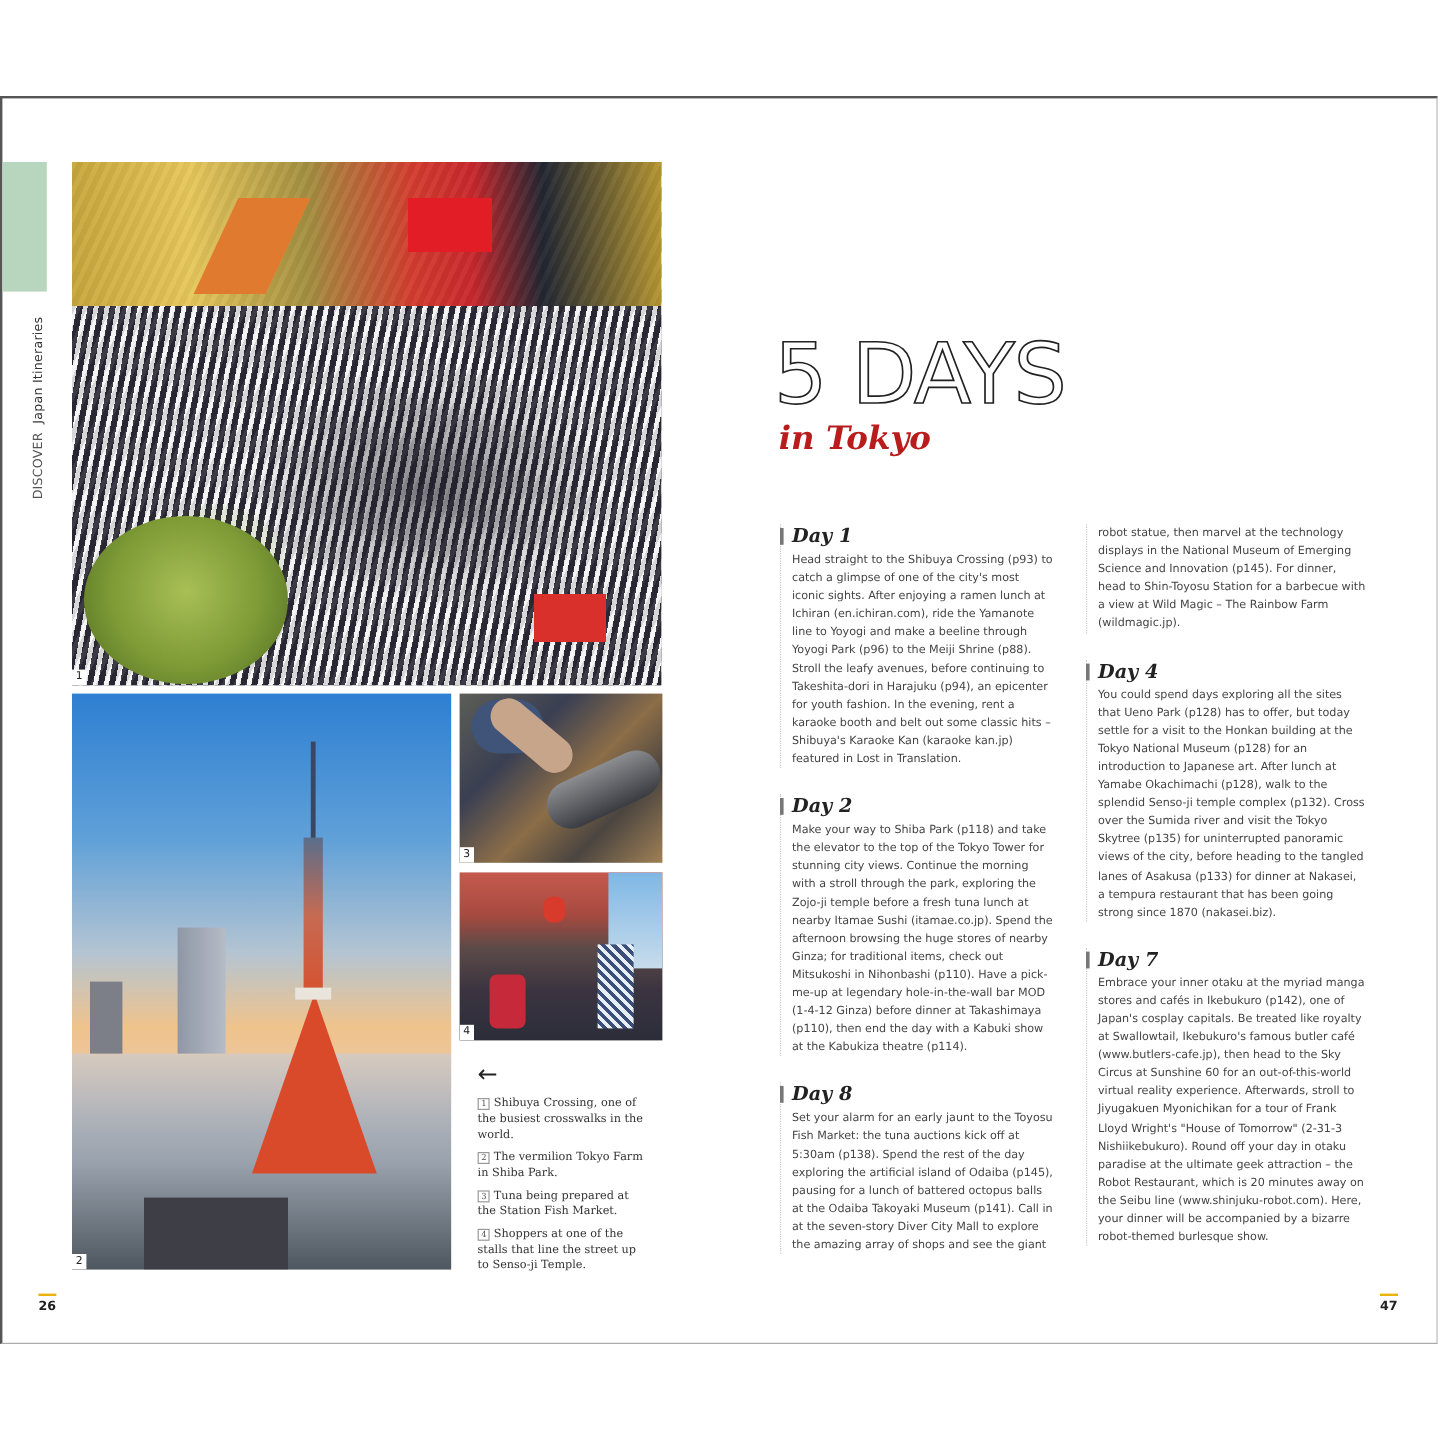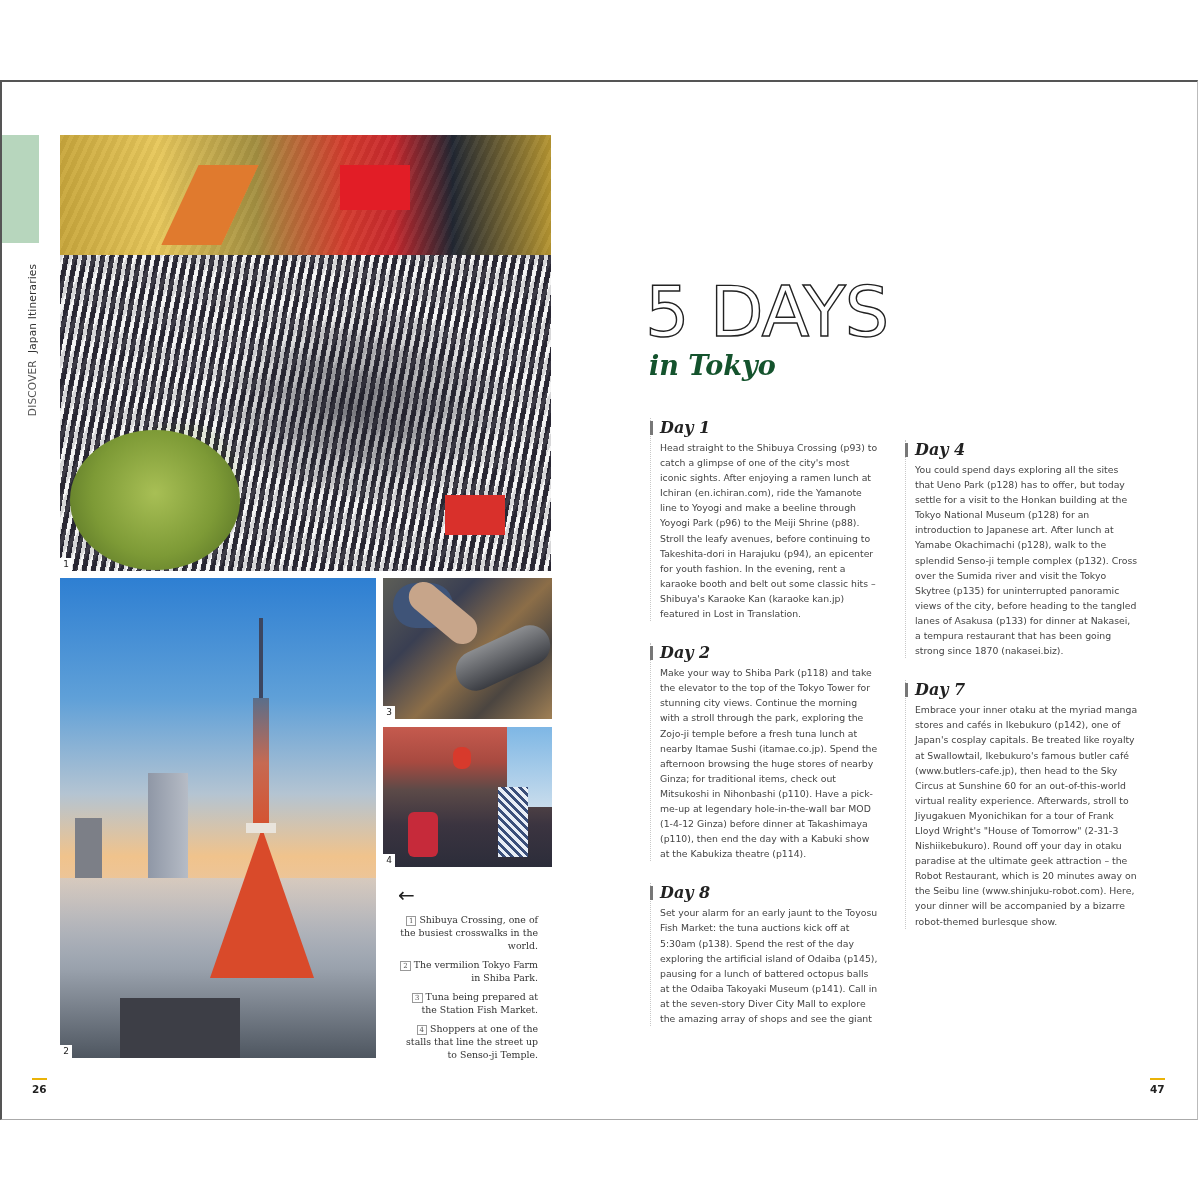--- a/index.html
+++ b/index.html
@@ -41,27 +41,27 @@
   .p3 .shirt{position:absolute;left:10px;top:5px;width:60px;height:45px;background:#3f5478;border-radius:30px;}
   
   .p4{left:383px;top:727px;width:169px;height:140px;background:linear-gradient(180deg,#c55a4e 0%,#a84a40 25%,#5c4a48 45%,#3b3440 70%,#2c2d3a 100%);}
   .p4 .sky{position:absolute;right:0;top:0;width:45px;height:80px;background:linear-gradient(180deg,#7eb7e5,#c8dcec);}
   .p4 .bag{position:absolute;left:25px;top:85px;width:30px;height:45px;background:#c62a3a;border-radius:6px;}
   .p4 .plaid{position:absolute;left:115px;top:60px;width:30px;height:70px;background:repeating-linear-gradient(45deg,#e8eef6 0 3px,#3a4f7a 3px 6px);}
   .p4 .lantern{position:absolute;left:70px;top:20px;width:18px;height:22px;background:#d83a2c;border-radius:8px;}
   
   .captions{position:absolute;left:398px;top:885px;width:140px;font-family:"DejaVu Serif",serif;font-size:9.4px;line-height:13px;color:#333;}
   .arrow{font-size:20px;line-height:20px;margin-bottom:8px;color:#222;font-family:"DejaVu Sans",sans-serif;}
-  .cap{margin-bottom:6px;text-align:right;}
+  .cap{margin-bottom:6px;}
   .cap .n{display:inline-block;border:1px solid #999;font-size:7px;line-height:8px;padding:0 2px;margin-right:3px;color:#555;}
   
   .title{position:absolute;left:645px;top:272px;font-family:"DejaVu Sans",sans-serif;font-weight:200;font-size:70px;line-height:80px;color:#222;letter-spacing:-1px;}
   .title span{-webkit-text-stroke:0;font-weight:normal;color:transparent;-webkit-text-stroke:1.4px #222;}
-  .subtitle{position:absolute;left:649px;top:350px;font-family:"DejaVu Serif",serif;font-style:italic;font-weight:bold;font-size:27px;color:#14532d;}
-  .col{position:absolute;font-family:"DejaVu Sans",sans-serif;font-size:9.3px;line-height:15.1px;color:#444;}
+  .subtitle{position:absolute;left:649px;top:350px;font-family:"DejaVu Serif",serif;font-style:italic;font-weight:bold;font-size:27px;color:#b91c1c;}
+  .col{position:absolute;font-family:"DejaVu Sans",sans-serif;font-size:9.3px;line-height:15.1px;color:#444;margin-top:19px;}
   .col1{left:650px;top:418px;width:228px;}
   .col2{left:905px;top:418px;width:233px;}
   .day{position:relative;padding-left:9px;border-left:1px dotted #c8c8c8;margin-left:0;}
   .day h3{margin:0 0 2px -9px;padding-left:9px;font-family:"DejaVu Serif",serif;font-style:italic;font-weight:bold;font-size:16px;line-height:20px;color:#222;position:relative;}
   .day h3::before{content:"";position:absolute;left:-1px;top:3px;width:3px;height:14px;background:#777;}
   .day p{margin:0;}
   .gap1{height:22px;}
   .pagenum{position:absolute;font-family:"DejaVu Sans",sans-serif;font-weight:bold;font-size:10.5px;color:#222;border-top:2px solid #eab308;padding-top:3px;}
   .pn-left{left:32px;top:1078px;}
   .pn-right{left:1150px;top:1078px;}
@@ -138,20 +138,23 @@
     <p>Make your way to Shiba Park (p118) and take the elevator to the top of the Tokyo Tower for stunning city views. Continue the morning with a stroll through the park, exploring the Zojo-ji temple before a fresh tuna lunch at nearby Itamae Sushi (itamae.co.jp). Spend the afternoon browsing the huge stores of nearby Ginza; for traditional items, check out Mitsukoshi in Nihonbashi (p110). Have a pick-me-up at legendary hole-in-the-wall bar MOD (1-4-12 Ginza) before dinner at Takashimaya (p110), then end the day with a Kabuki show at the Kabukiza theatre (p114).</p>
   </div>
   <div class="gap1"></div>
   <div class="day">
     <h3>Day 8</h3>
     <p>Set your alarm for an early jaunt to the Toyosu Fish Market: the tuna auctions kick off at 5:30am (p138). Spend the rest of the day exploring the artificial island of Odaiba (p145), pausing for a lunch of battered octopus balls at the Odaiba Takoyaki Museum (p141). Call in at the seven-story Diver City Mall to explore the amazing array of shops and see the giant</p>
   </div>
 </div>
 
 <div class="col col2">
+  <div class="day">
+    <p>robot statue, then marvel at the technology displays in the National Museum of Emerging Science and Innovation (p145). For dinner, head to Shin-Toyosu Station for a barbecue with a view at Wild Magic – The Rainbow Farm (wildmagic.jp).</p>
+  </div>
   <div class="gap1"></div>
   <div class="day">
     <h3>Day 4</h3>
     <p>You could spend days exploring all the sites that Ueno Park (p128) has to offer, but today settle for a visit to the Honkan building at the Tokyo National Museum (p128) for an introduction to Japanese art. After lunch at Yamabe Okachimachi (p128), walk to the splendid Senso-ji temple complex (p132). Cross over the Sumida river and visit the Tokyo Skytree (p135) for uninterrupted panoramic views of the city, before heading to the tangled lanes of Asakusa (p133) for dinner at Nakasei, a tempura restaurant that has been going strong since 1870 (nakasei.biz).</p>
   </div>
   <div class="gap1"></div>
   <div class="day">
     <h3>Day 7</h3>
     <p>Embrace your inner otaku at the myriad manga stores and cafés in Ikebukuro (p142), one of Japan's cosplay capitals. Be treated like royalty at Swallowtail, Ikebukuro's famous butler café (www.butlers-cafe.jp), then head to the Sky Circus at Sunshine 60 for an out-of-this-world virtual reality experience. Afterwards, stroll to Jiyugakuen Myonichikan for a tour of Frank Lloyd Wright's "House of Tomorrow" (2-31-3 Nishiikebukuro). Round off your day in otaku paradise at the ultimate geek attraction – the Robot Restaurant, which is 20 minutes away on the Seibu line (www.shinjuku-robot.com). Here, your dinner will be accompanied by a bizarre robot-themed burlesque show.</p>
   </div>

